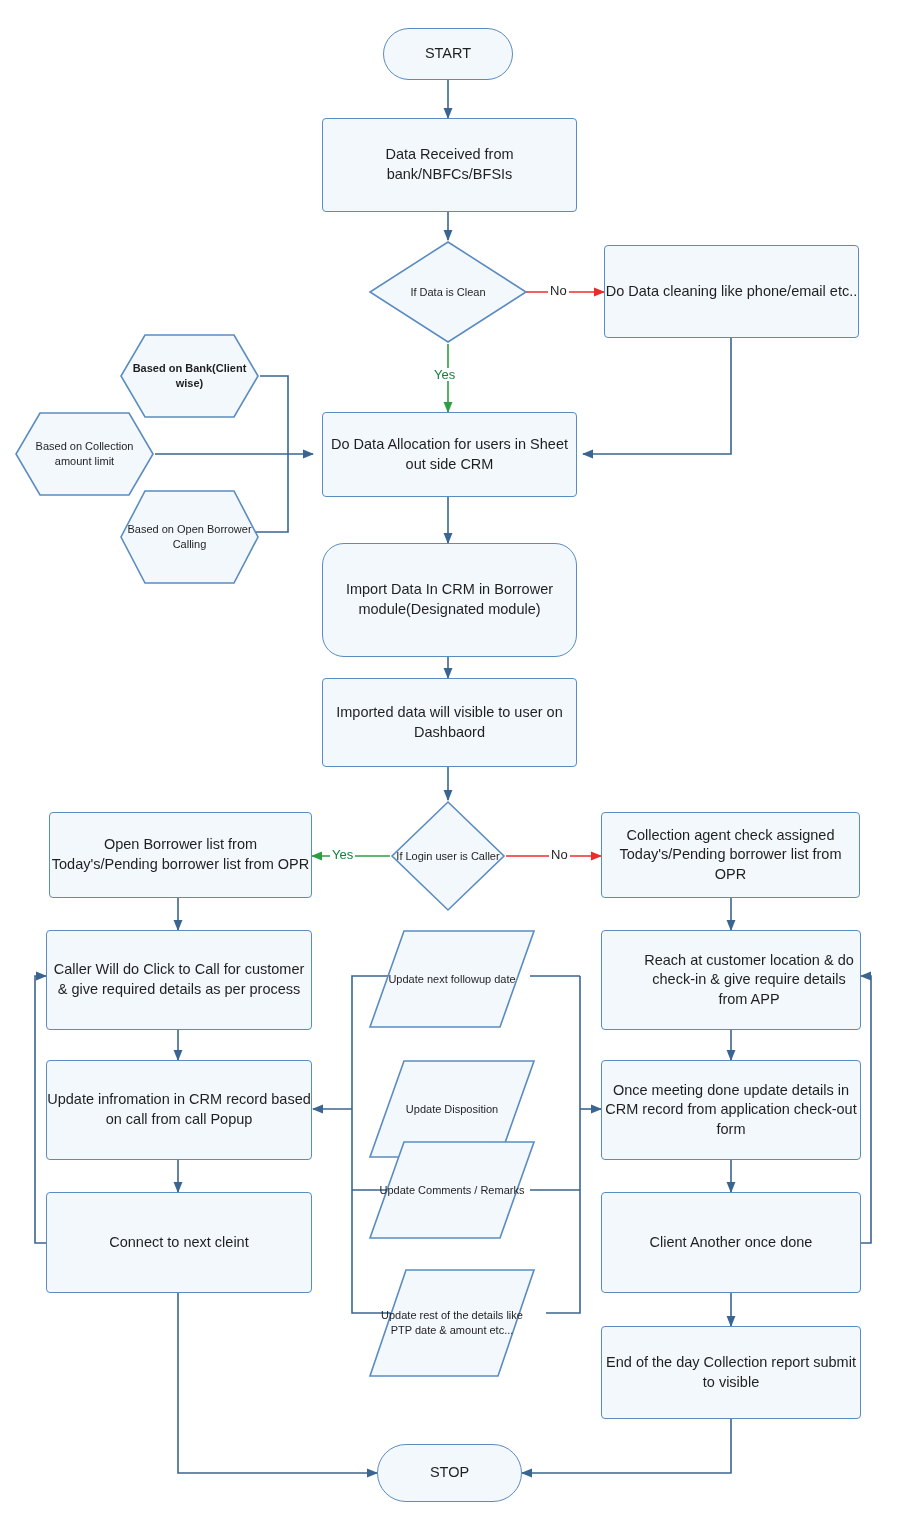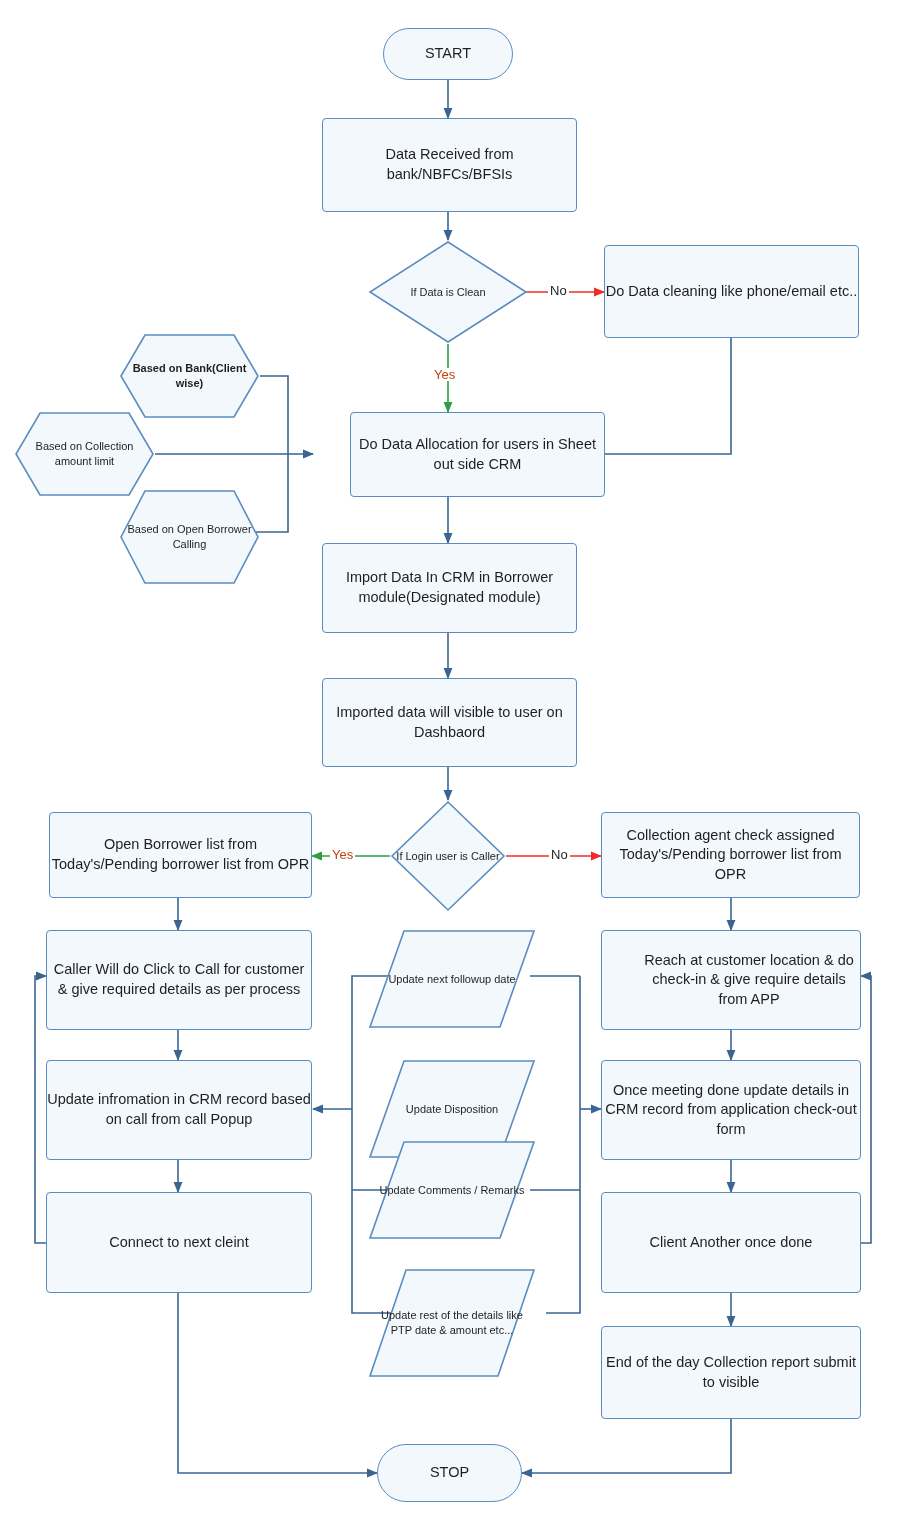--- a/index.html
+++ b/index.html
@@ -11,21 +11,21 @@
         font-size:14.5px;line-height:1.35;}
   .proc{background:#f3f8fd;border:1.6px solid #5b8cc0;border-radius:4px;}
   .term{background:#f3f8fd;border:1.6px solid #5b8cc0;border-radius:999px;}
   .shapewrap{position:absolute;}
   .shapewrap svg{position:absolute;left:0;top:0;overflow:visible;}
   .shapetext{position:absolute;left:0;top:0;width:100%;height:100%;
              display:flex;align-items:center;justify-content:center;text-align:center;
              color:#1f1f1f;font-size:11px;line-height:1.35;padding:0 6px;box-sizing:border-box;}
   .edgelabel{position:absolute;font-size:13px;color:#1f1f1f;background:#fff;
              padding:0 2px;line-height:1;}
-  .lbl-yes{color:#c2410c;}
+  .lbl-yes{color:#15803d;}
   .lbl-no{color:#1f1f1f;}
 </style>
 </head>
 <body>
 
 <div id="canvas">
 
   <svg id="edges" viewBox="0 0 897 1536" width="897" height="1536">
     <defs>
       <marker id="ah" viewBox="0 0 10 10" refX="9" refY="5" markerWidth="7" markerHeight="7" orient="auto-start-reverse">
@@ -138,25 +138,25 @@
     <div class="shapetext">Based on Collection amount limit</div>
   </div>
 
   <div class="shapewrap" style="left:119px;top:489px;width:141px;height:96px;">
     <svg width="141" height="96" viewBox="0 0 141 96">
       <polygon points="26,2 115,2 139,48 115,94 26,94 2,48" fill="#f3f8fd" stroke="#5b8cc0" stroke-width="1.6"></polygon>
     </svg>
     <div class="shapetext">Based on Open Borrower Calling</div>
   </div>
 
-  <div class="node proc" style="left:322px;top:412px;width:255px;height:85px;margin-left:28px;">
+  <div class="node proc" style="left:322px;top:412px;width:255px;height:85px;">
     <span>Do Data Allocation for users in Sheet out side CRM</span>
   </div>
 
-  <div class="node proc" style="left:322px;top:543px;width:255px;height:90px;">
+  <div class="node proc" style="left:322px;top:543px;width:255px;height:114px;border-radius:22px;">
     <span>Import Data In CRM in Borrower module(Designated module)</span>
   </div>
 
   <div class="node proc" style="left:322px;top:678px;width:255px;height:89px;">
     <span>Imported data will visible to user on Dashbaord</span>
   </div>
 
   <div class="shapewrap" style="left:390px;top:800px;width:116px;height:112px;">
     <svg width="116" height="112" viewBox="0 0 116 112">
       <polygon points="58,2 114,56 58,110 2,56" fill="#f3f8fd" stroke="#5b8cc0" stroke-width="1.6"></polygon>

